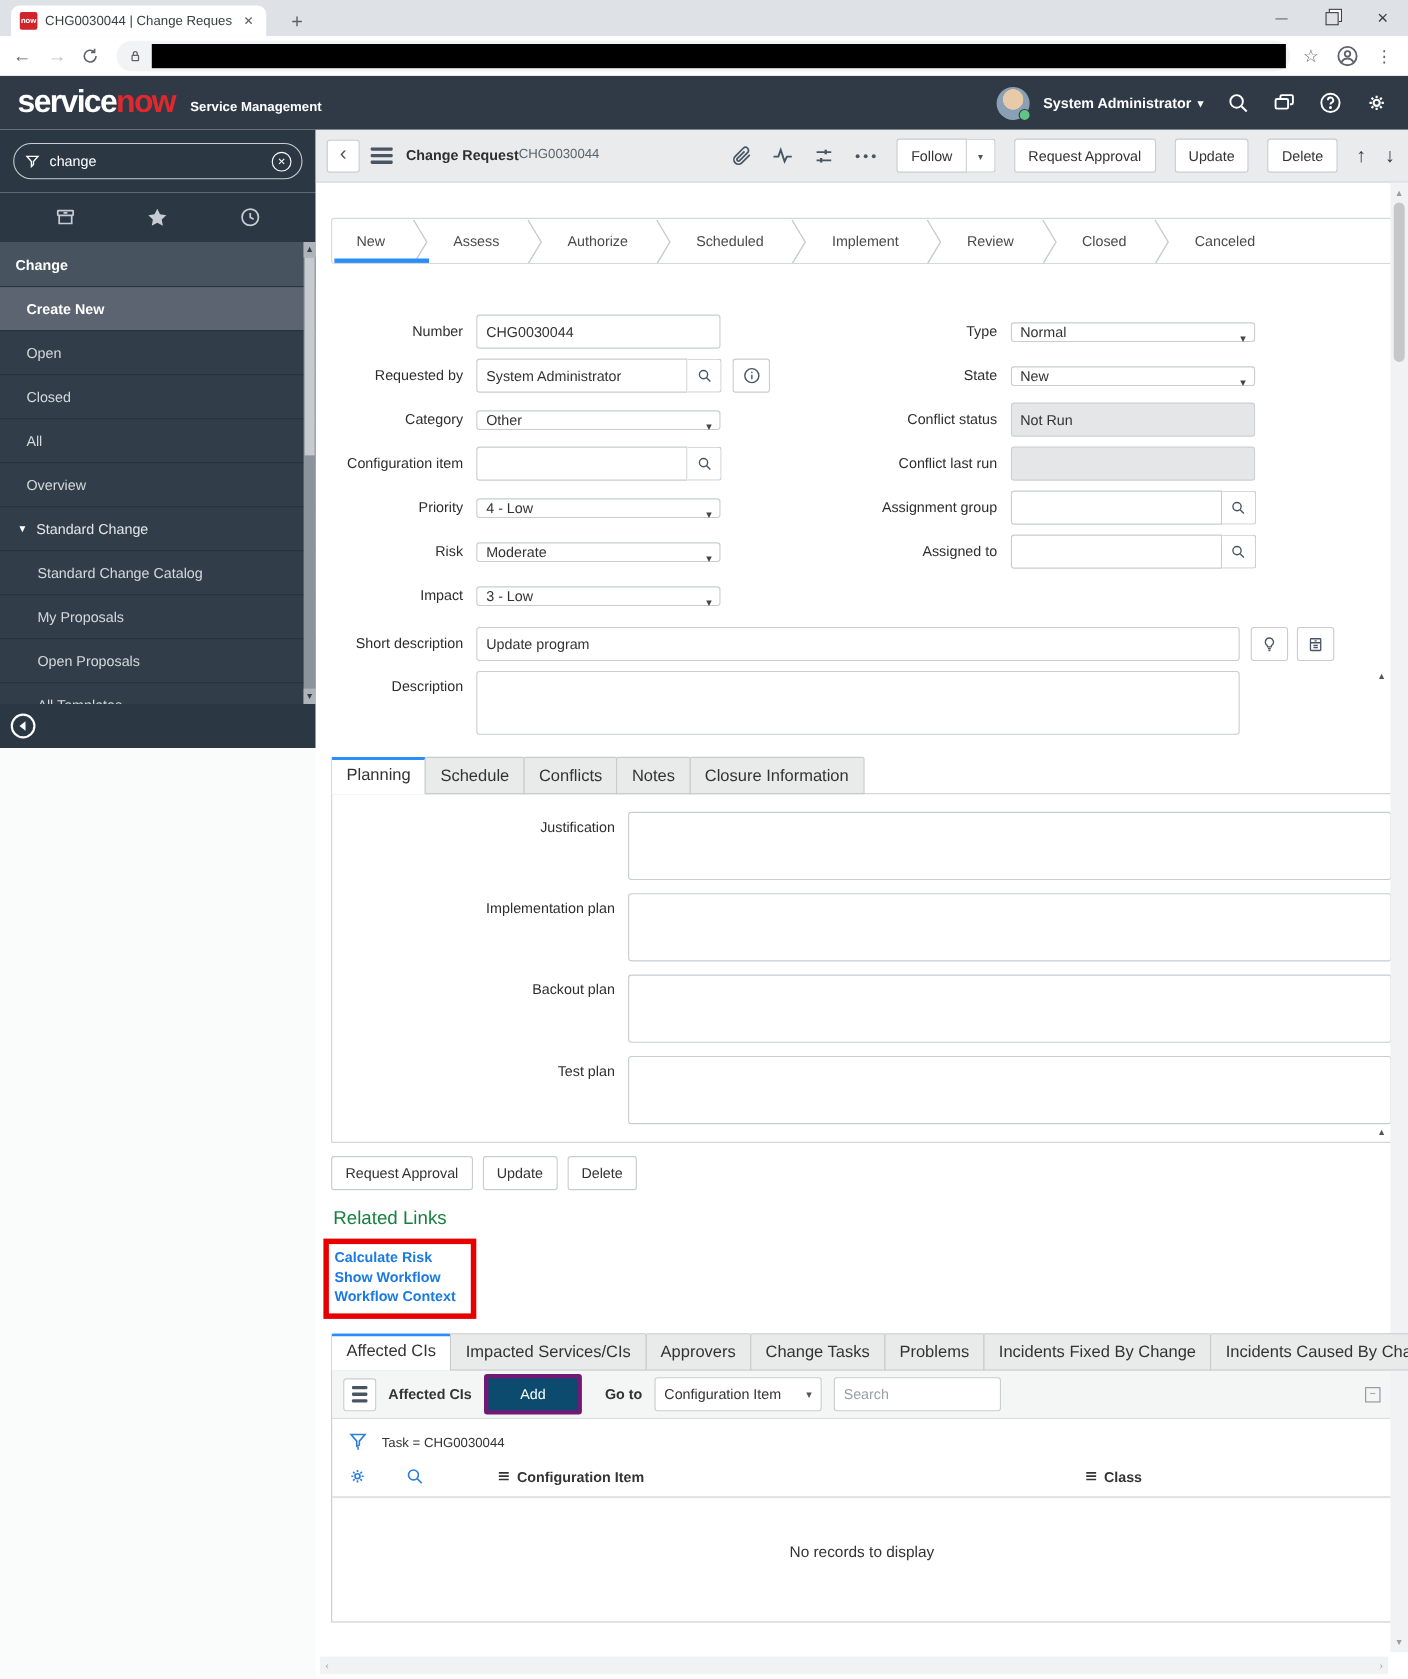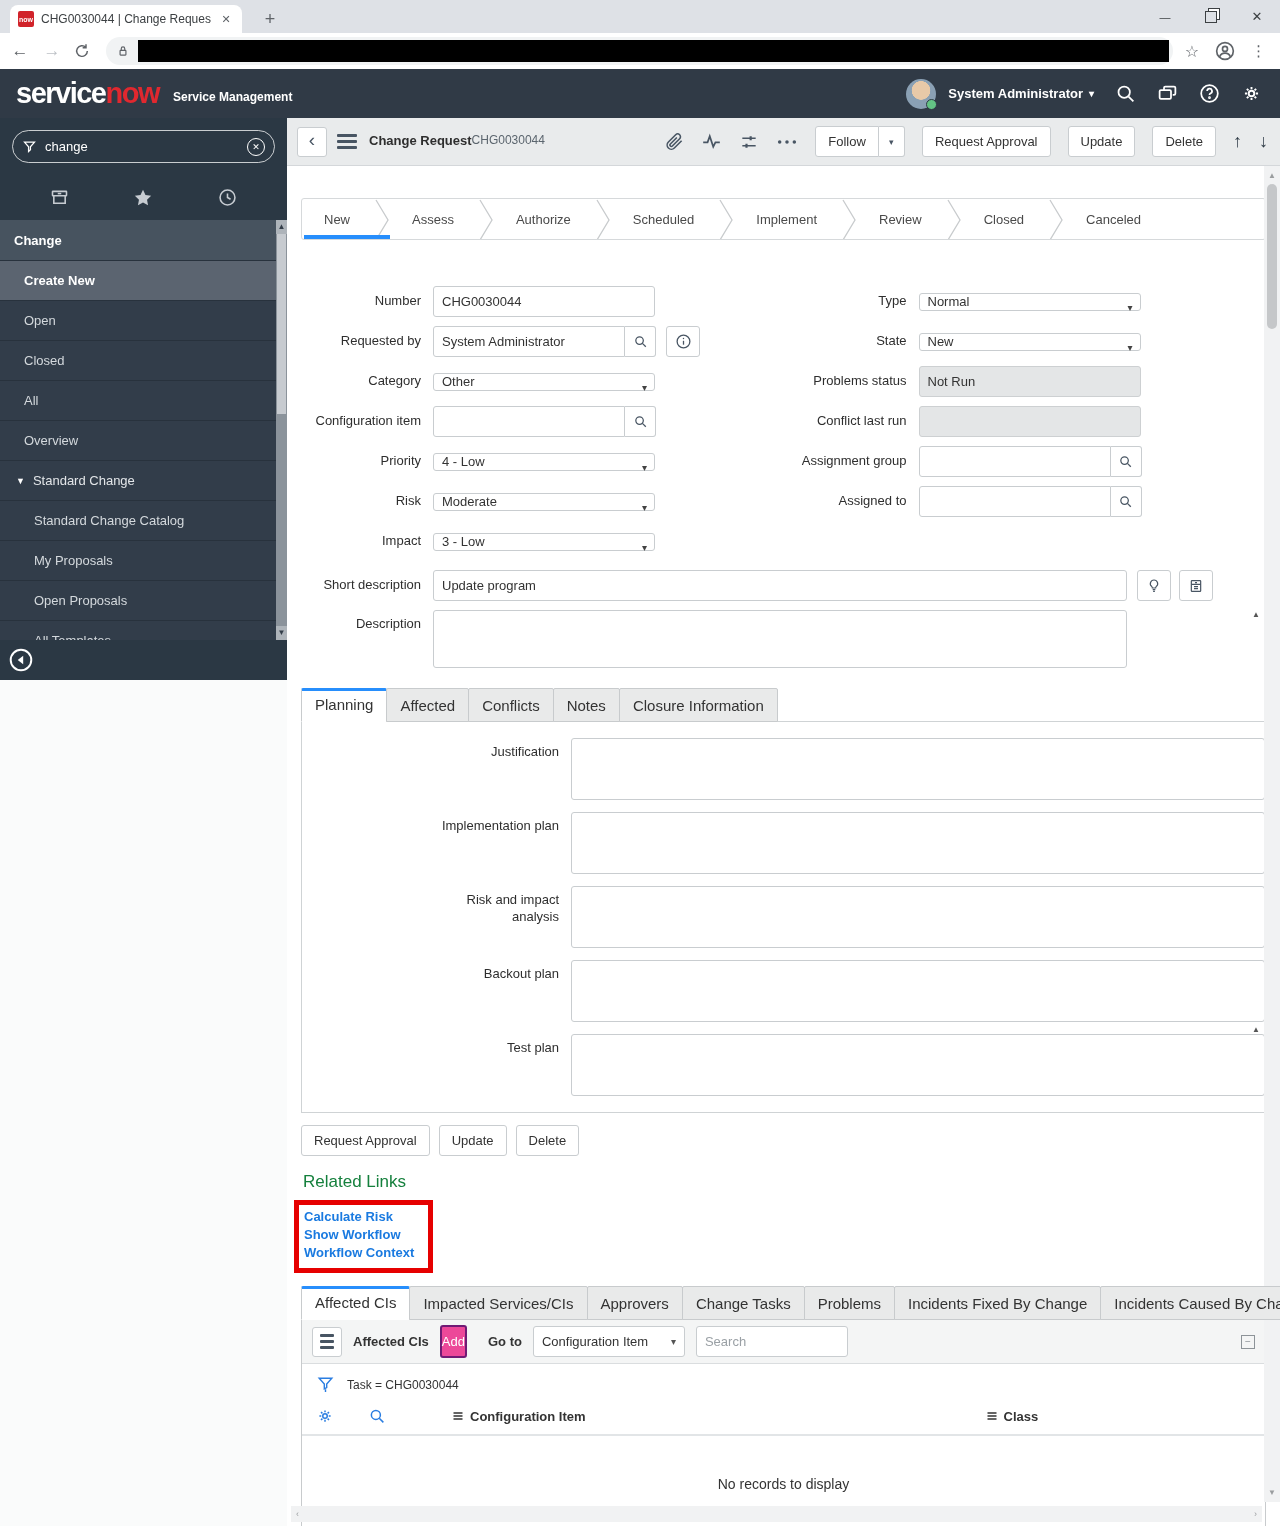--- a/index.html
+++ b/index.html
@@ -129,21 +129,21 @@
   .foot-btns { display:flex; gap:9px; margin:12px 14px 0; }
 
   .rl-title { font-size:17px; color:#15803d; margin:16px 0 8px 16px; font-weight:normal; }
   .red-box { display:inline-block; border:5px solid #e60000; margin-left:7px; padding:3px 14px 6px 5px; }
   .rlink { display:block; color:#1a7ae0; font-size:13px; font-weight:bold; line-height:18px; text-decoration:none; cursor:pointer; }
 
   .list-tabs { display:flex; margin:13px 14px 0; position:relative; z-index:2; }
   .list-box { border:1px solid #c8cbcd; margin:-1px 14px 0; background:#fff; }
   .list-toolbar { height:44px; background:#f4f5f5; border-bottom:1px solid #dadddf; display:flex; align-items:center; padding:0 10px; gap:11px; }
   .lt-title { font-size:13px; font-weight:bold; color:#333; }
-  .btn-add { background:#ec4899; border:2px solid #701a75; color:#fff; border-radius:3px; padding:7px 0; font-size:13px; font-family:inherit; cursor:pointer; }
+  .btn-add { background:#0c4a6e; border:4px solid #701a75; color:#fff; border-radius:3px; padding:7px 29px; font-size:13px; font-family:inherit; cursor:pointer; }
   .goto-lbl { font-size:13px; color:#333; font-weight:bold; margin-left:10px; }
   .goto-sel { width:152px; height:31px; border:1px solid #c9cdd0; border-radius:3px; background:#fff; display:flex; align-items:center; font-size:13px; color:#333; padding-left:8px; position:relative; cursor:pointer; }
   .goto-sel::after { content:"\25BE"; position:absolute; right:8px; font-size:10px; color:#555; }
   .lt-search { width:152px; height:31px; border:1px solid #c9cdd0; border-radius:3px; padding:0 8px; font-size:13px; font-family:inherit; color:#333; }
   .lt-search::placeholder { color:#9aa0a5; }
   .collapse-ic { margin-left:auto; width:14px; height:14px; border:1px solid #8d9398; display:flex; align-items:center; justify-content:center; color:#8d9398; font-size:10px; cursor:pointer; }
   .collapse-ic::before { content:"\2212"; }
   .filter-row { display:flex; align-items:center; gap:12px; padding:11px 12px 5px 14px; }
   .filter-txt { font-size:12px; color:#333; }
   .head-row { display:flex; align-items:center; padding:8px 12px 9px 14px; border-bottom:2px solid #e2e5e7; }
@@ -428,21 +428,21 @@
             <div class="selbox">Normal</div>
           </div>
       </div>
       <div class="frow">
         <div class="flabel">State</div>
         <div class="fctrl">
             <div class="selbox">New</div>
           </div>
       </div>
       <div class="frow">
-        <div class="flabel">Problems status</div>
+        <div class="flabel">Conflict status</div>
         <div class="fctrl">
             <div class="robox">Not Run</div>
           </div>
       </div>
       <div class="frow">
         <div class="flabel">Conflict last run</div>
         <div class="fctrl">
             <div class="robox"></div>
           </div>
       </div>
@@ -491,37 +491,33 @@
       </div>
   </div>
   <div class="wide-row top">
     <div class="flabel pt">Description</div>
     <div class="wtext"></div>
   </div>
 
   
   <div class="ftabs">
     <div class="ftab active">Planning</div>
-    <div class="ftab">Affected</div>
+    <div class="ftab">Schedule</div>
     <div class="ftab">Conflicts</div>
     <div class="ftab">Notes</div>
     <div class="ftab">Closure Information</div>
   </div>
 
   <div class="plan-box">
     <div class="prow">
       <div class="plabel">Justification</div>
       <div class="ptext"></div>
     </div>
     <div class="prow">
       <div class="plabel">Implementation plan</div>
-      <div class="ptext"></div>
-    </div>
-    <div class="prow">
-      <div class="plabel">Risk and impact analysis</div>
       <div class="ptext"></div>
     </div>
     <div class="prow">
       <div class="plabel">Backout plan</div>
       <div class="ptext"></div>
     </div>
     <div class="prow">
       <div class="plabel">Test plan</div>
       <div class="ptext"></div>
     </div>

